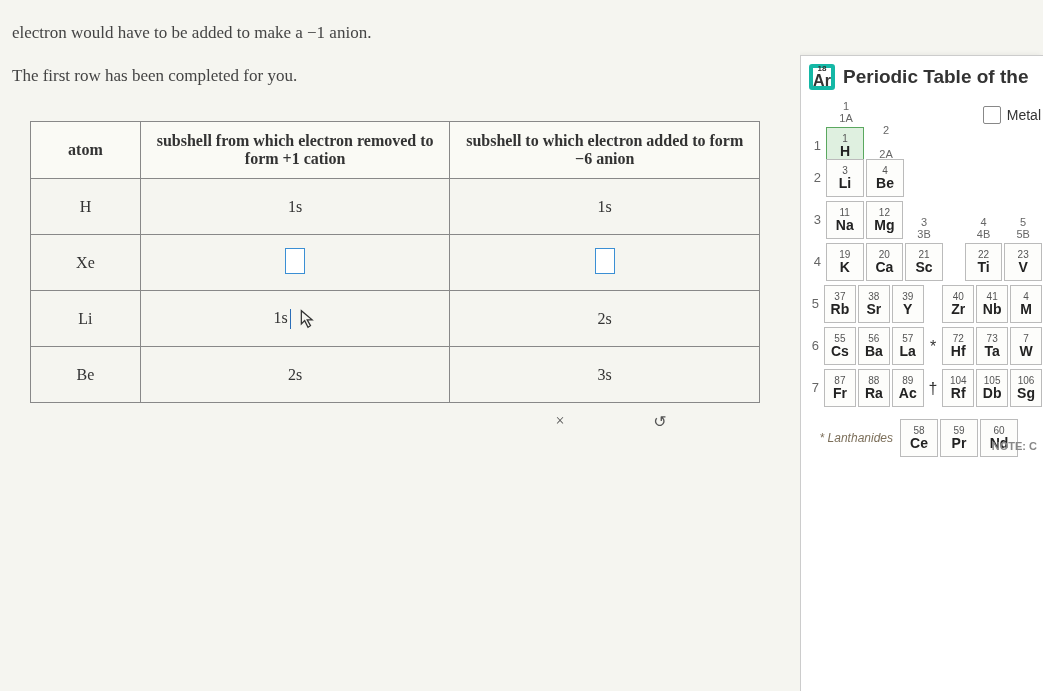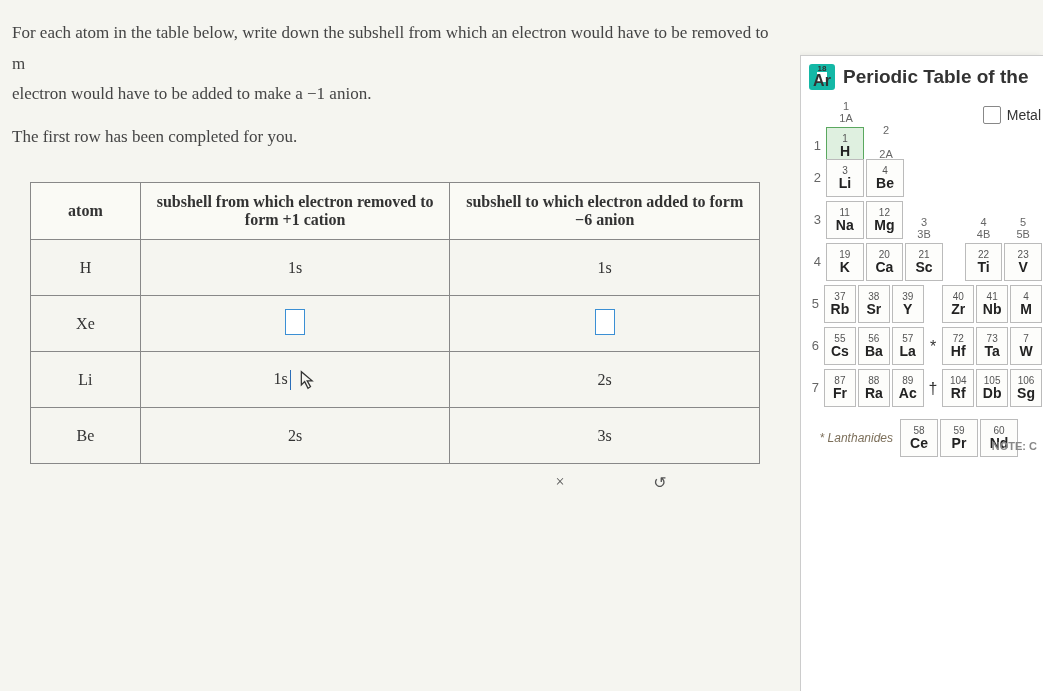--- a/index.html
+++ b/index.html
@@ -106,21 +106,21 @@
     align-items: center;
     gap: 8px;
     font-family: Arial, sans-serif;
     font-size: 19px;
     font-weight: bold;
     color: #333;
     margin-bottom: 10px;
   }
   .pt-icon-box {
     width: 26px; height: 26px;
-    border: 8px solid #14b8a6;
+    border: 4px solid #14b8a6;
     border-radius: 3px;
     display: flex; flex-direction: column; align-items: center; justify-content: center;
     font-size: 8px; line-height: 1;
   }
   .pt-grid {
     font-family: Arial, sans-serif;
     font-size: 11px;
     position: relative;
   }
   .pt-row {
@@ -189,21 +189,20 @@
     font-size: 11px; color:#888; font-weight:bold;
   }
   .col-header-row { display:flex; margin-left:16px; }
 </style>
 </head>
 <body>
 
 <div class="main-flex">
   <div class="left-col">
     <div class="question-area">
-      <div>For each atom in the table below, write down the subshell from which an electron would have to be removed to m</div>
       <div>electron would have to be added to make a −1 anion.</div>
       <div style="margin-top:12px">The first row has been completed for you.</div>
     </div>
 
     <table class="answer-table">
       <thead>
         <tr>
           <th>atom</th>
           <th>subshell from which electron removed to form +1 cation</th>
           <th>subshell to which electron added to form −6 anion</th>

